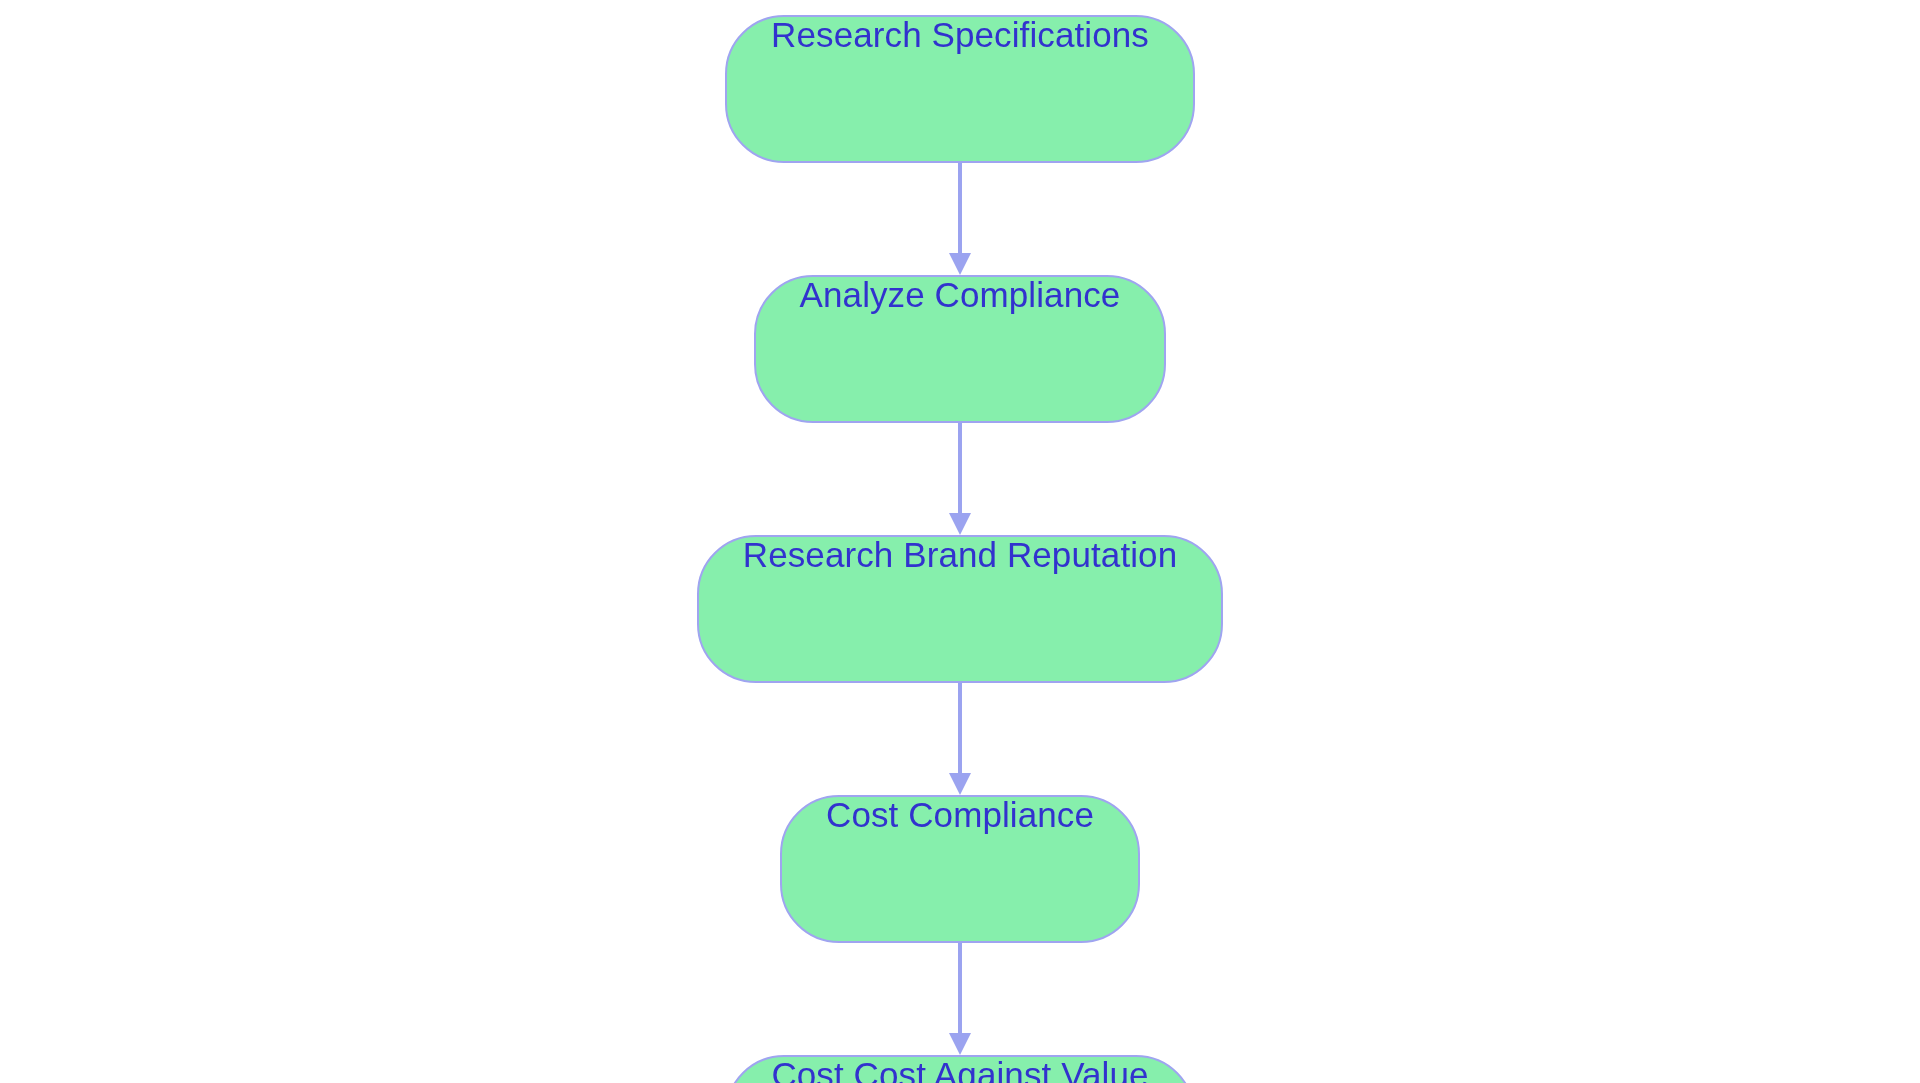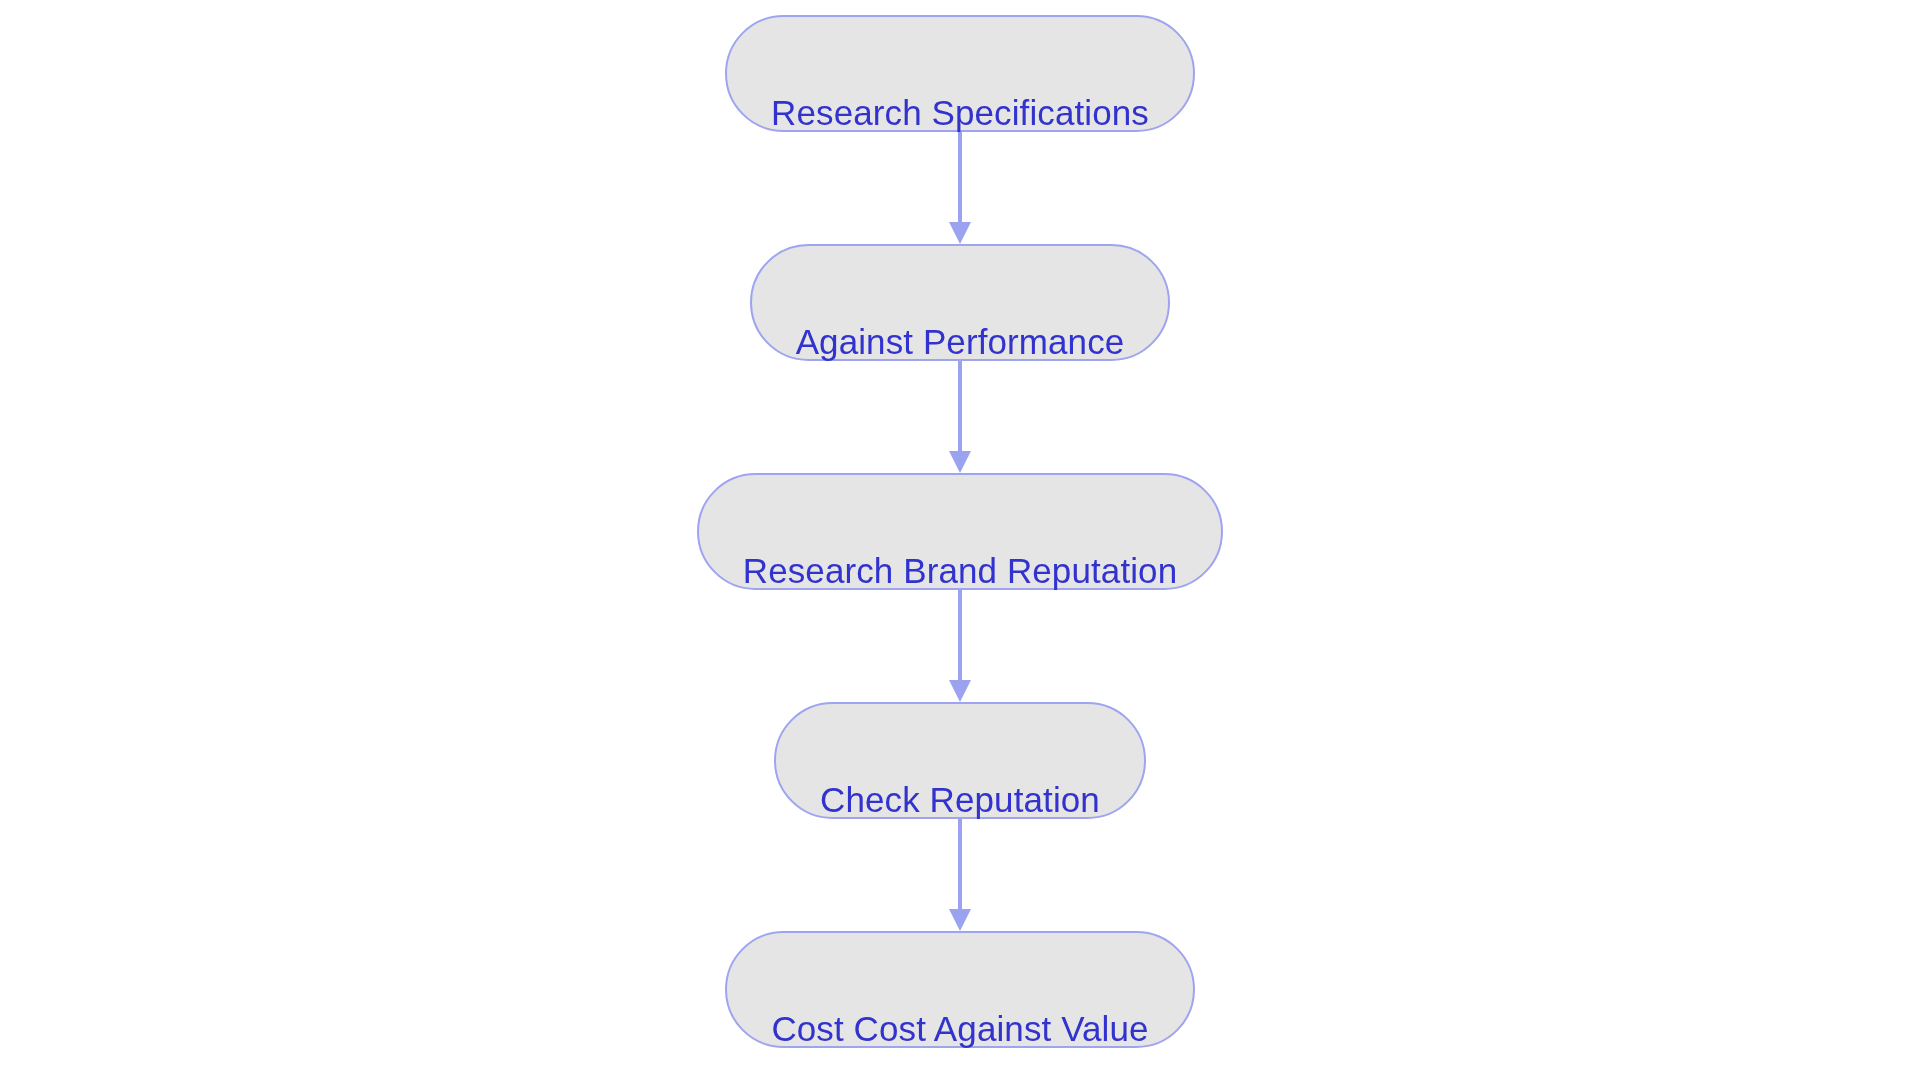--- a/index.html
+++ b/index.html
@@ -31,26 +31,26 @@
     display: flex;
     flex-direction: column;
     align-items: center;
     justify-content: flex-start;
     padding-top: 15px;
     box-sizing: border-box;
   }
 
   .flow-node {
     box-sizing: border-box;
-    height: 117px;
+    height: 148px;
     border-radius: 59px;
-    background: #e5e5e5;
+    background: #86efac;
     border: 2px solid #9fa4f0;
     display: flex;
-    align-items: flex-end;
+    align-items: flex-start;
     justify-content: center;
     flex: 0 0 auto;
   }
 
   .flow-node-label {
     color: #3232ce;
     font-family: "Liberation Sans", sans-serif;
     font-size: 35px;
     font-weight: 400;
     line-height: 1;
@@ -83,21 +83,21 @@
     </div>
 
     <div class="flow-connector">
       <svg viewBox="0 0 30 112" xmlns="http://www.w3.org/2000/svg" aria-hidden="true">
         <line x1="15" y1="0" x2="15" y2="92" stroke="#9ba3f0" stroke-width="4"></line>
         <polygon points="4,90 26,90 15,112" fill="#9ba3f0"></polygon>
       </svg>
     </div>
 
     <div class="flow-node">
-      <span class="flow-node-label">Against Performance</span>
+      <span class="flow-node-label">Analyze Compliance</span>
     </div>
 
     <div class="flow-connector">
       <svg viewBox="0 0 30 112" xmlns="http://www.w3.org/2000/svg" aria-hidden="true">
         <line x1="15" y1="0" x2="15" y2="92" stroke="#9ba3f0" stroke-width="4"></line>
         <polygon points="4,90 26,90 15,112" fill="#9ba3f0"></polygon>
       </svg>
     </div>
 
     <div class="flow-node">
@@ -105,21 +105,21 @@
     </div>
 
     <div class="flow-connector">
       <svg viewBox="0 0 30 112" xmlns="http://www.w3.org/2000/svg" aria-hidden="true">
         <line x1="15" y1="0" x2="15" y2="92" stroke="#9ba3f0" stroke-width="4"></line>
         <polygon points="4,90 26,90 15,112" fill="#9ba3f0"></polygon>
       </svg>
     </div>
 
     <div class="flow-node">
-      <span class="flow-node-label">Check Reputation</span>
+      <span class="flow-node-label">Cost Compliance</span>
     </div>
 
     <div class="flow-connector">
       <svg viewBox="0 0 30 112" xmlns="http://www.w3.org/2000/svg" aria-hidden="true">
         <line x1="15" y1="0" x2="15" y2="92" stroke="#9ba3f0" stroke-width="4"></line>
         <polygon points="4,90 26,90 15,112" fill="#9ba3f0"></polygon>
       </svg>
     </div>
 
     <div class="flow-node">

